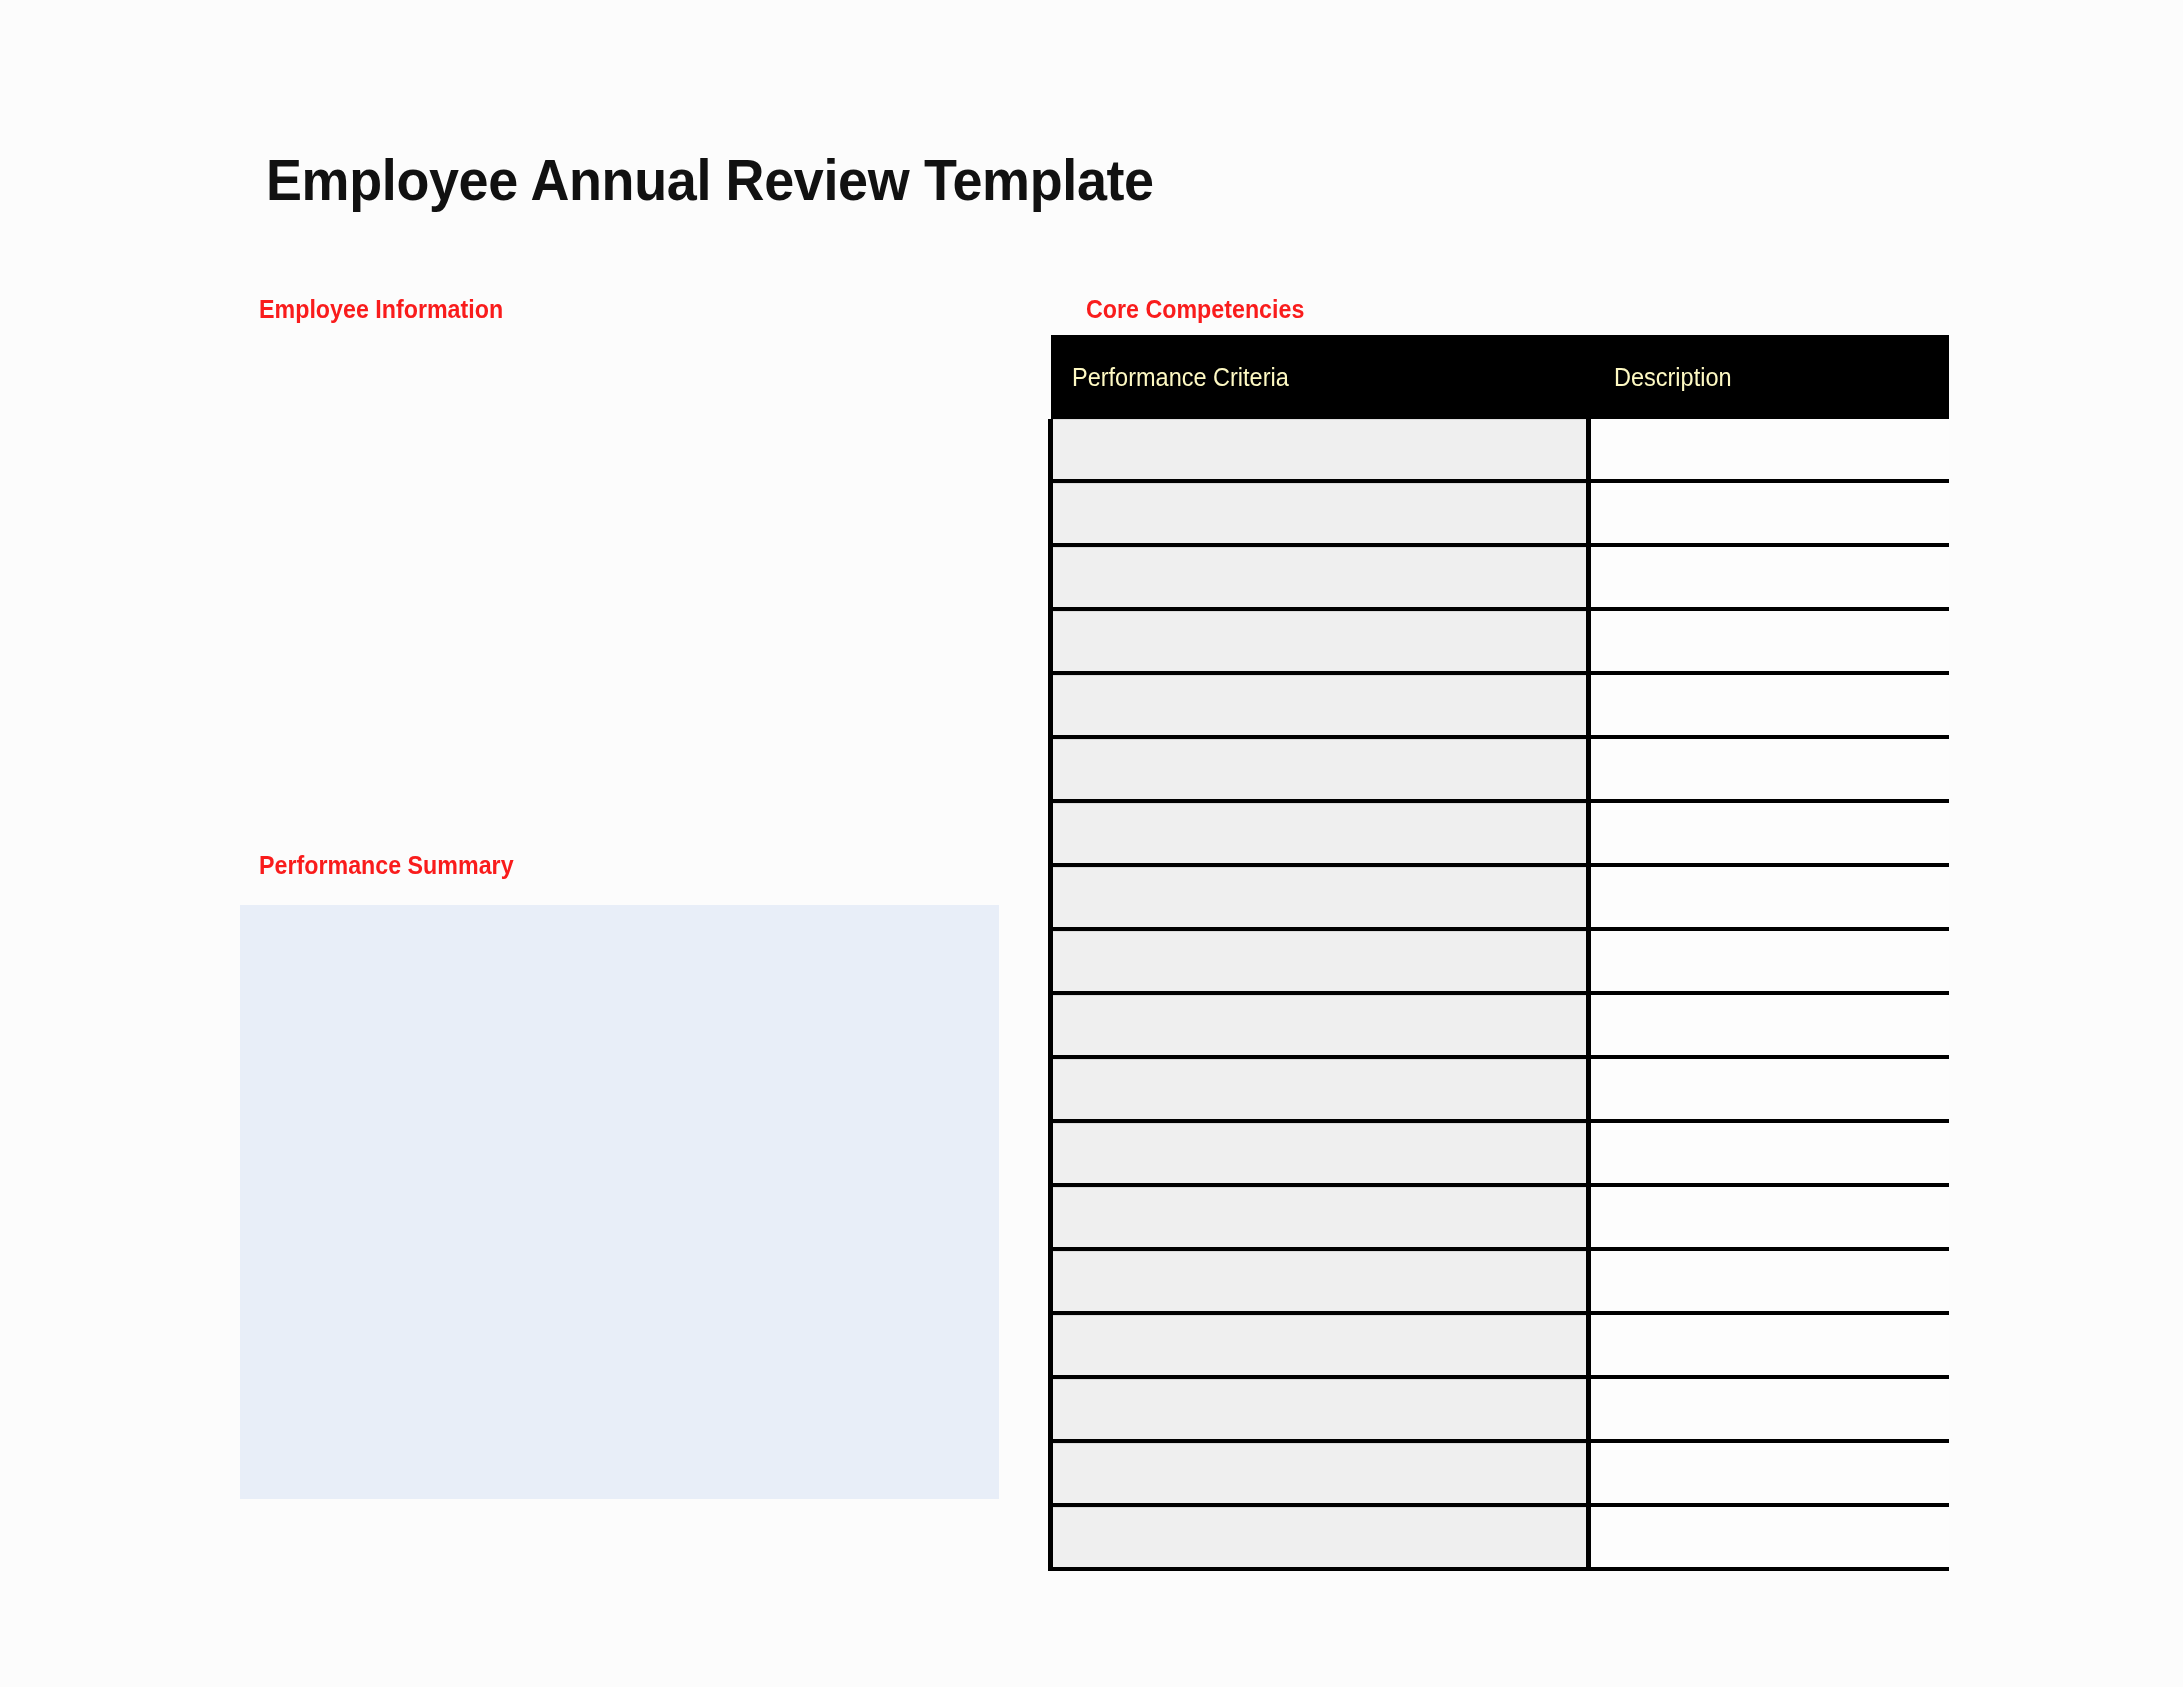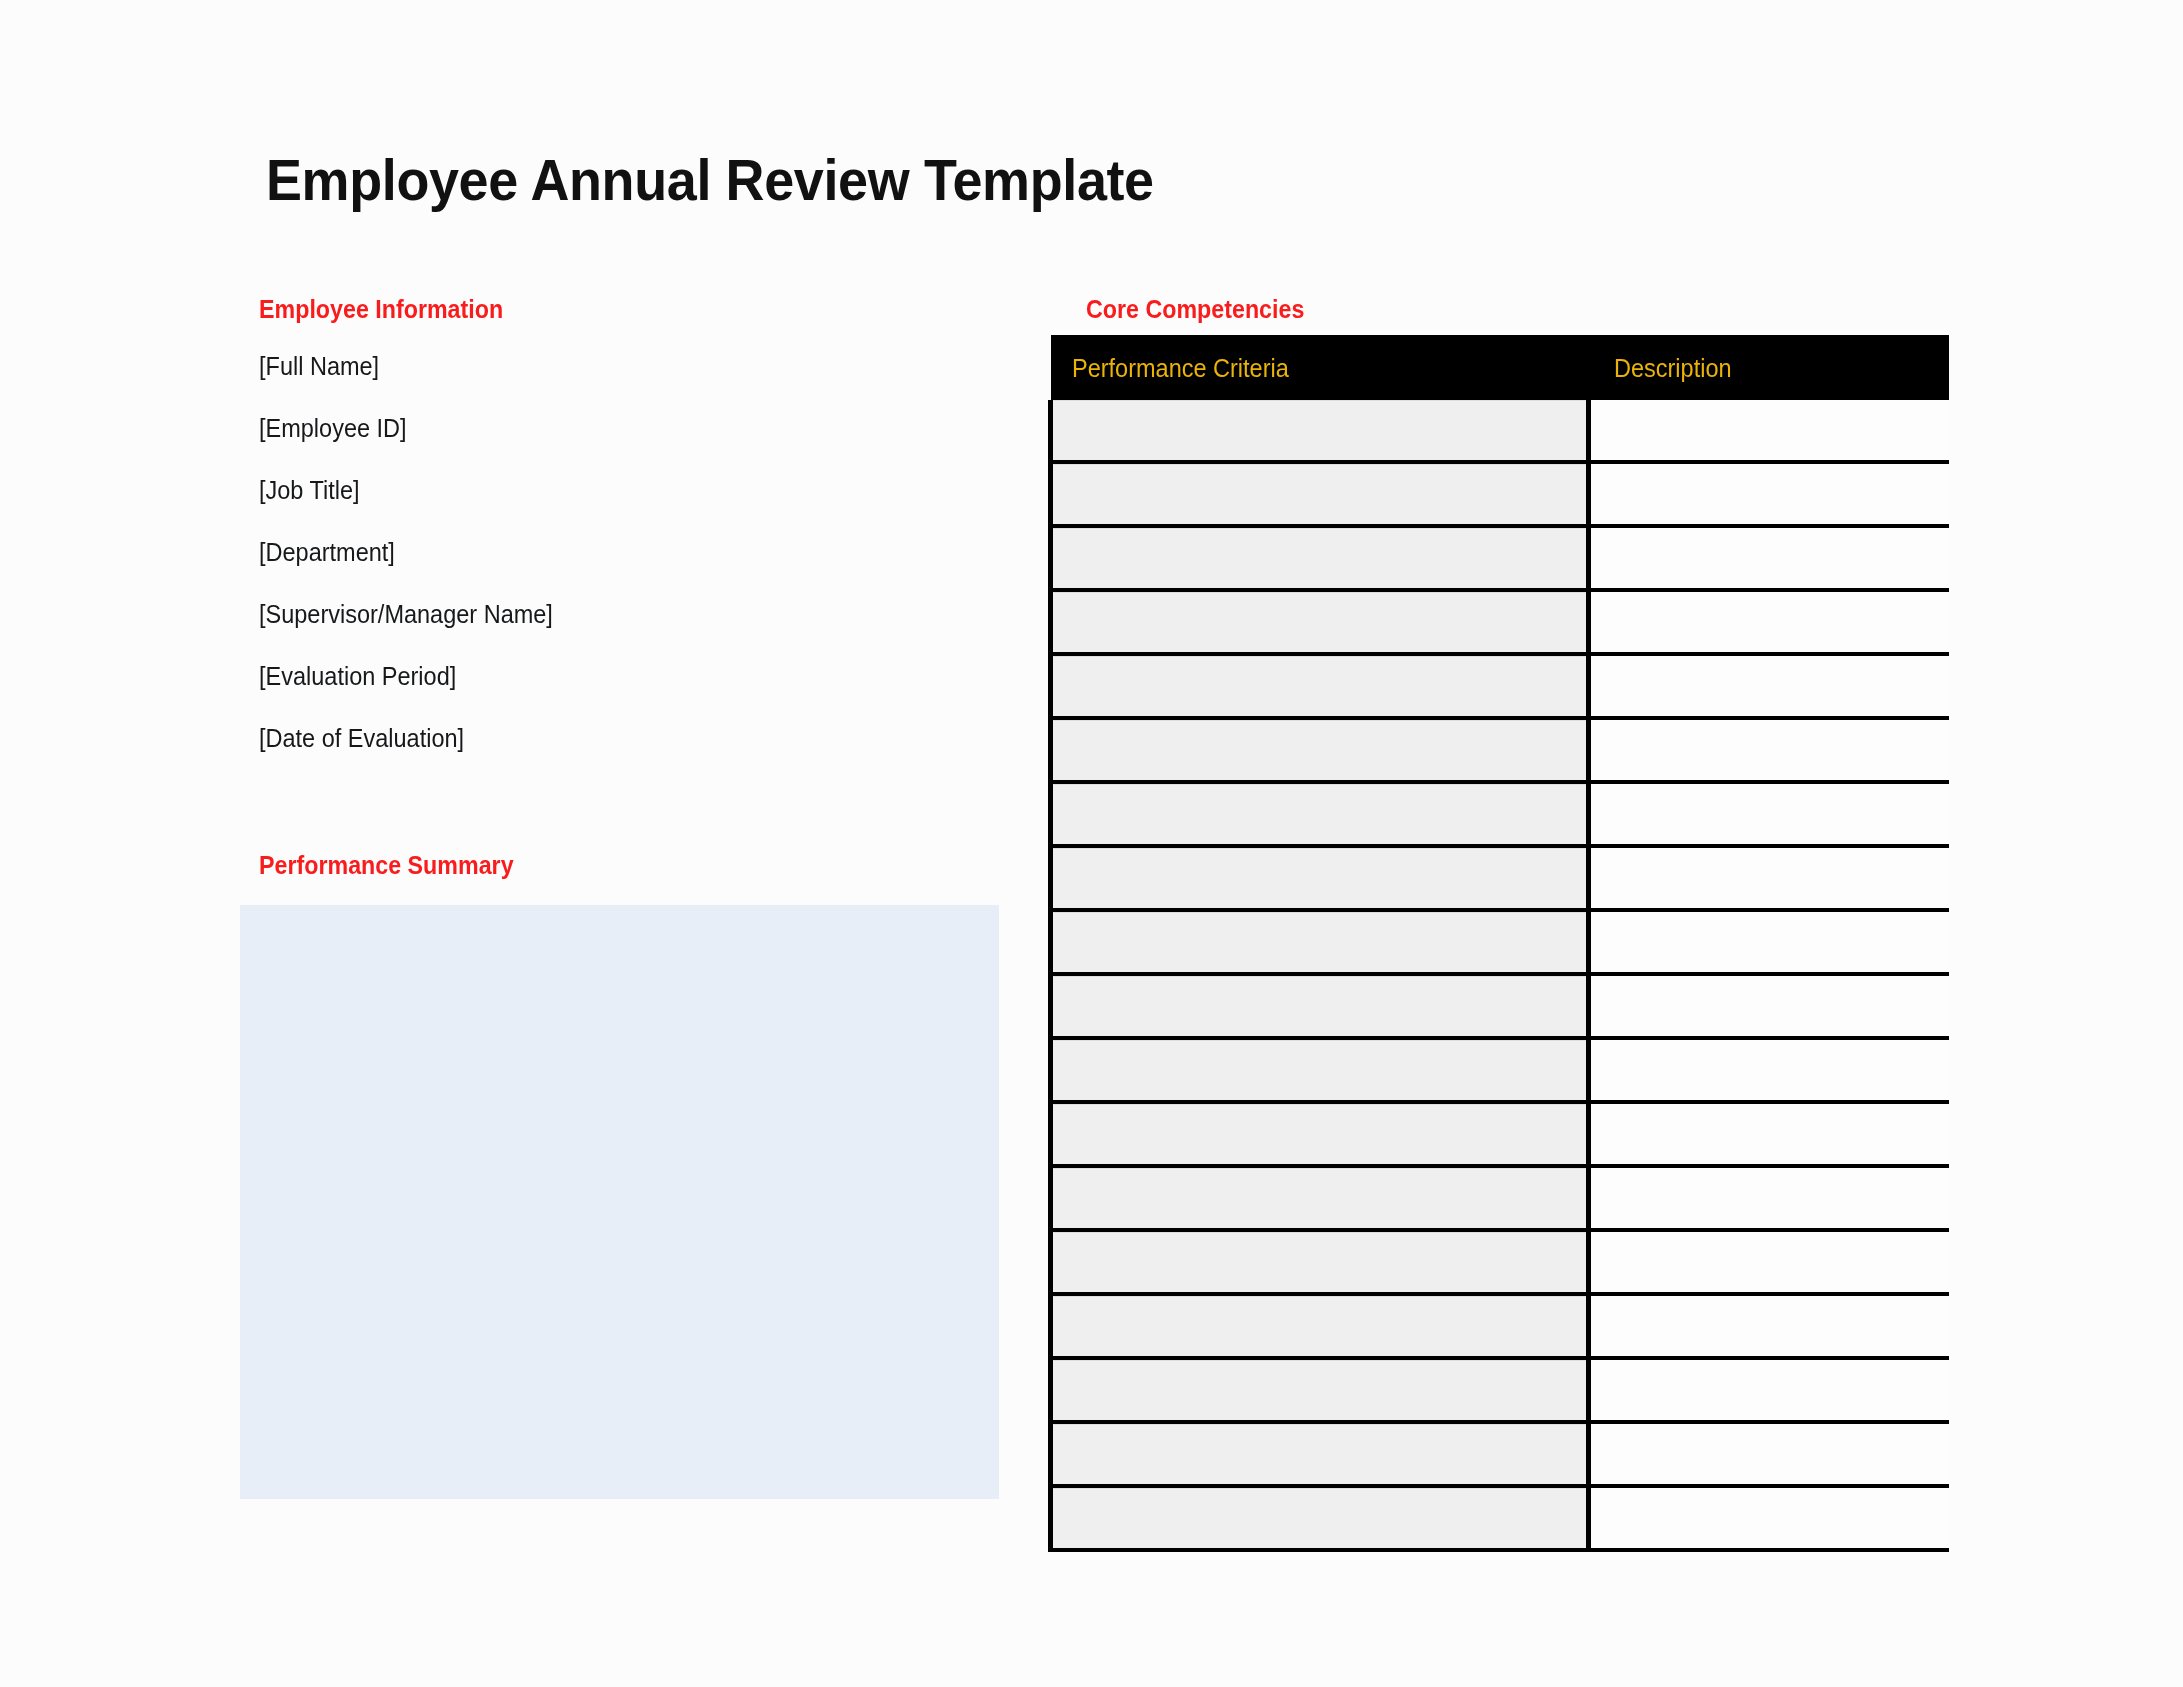--- a/index.html
+++ b/index.html
@@ -87,25 +87,25 @@
     top: 335px;
     width: 897px;
     border-collapse: collapse;
     table-layout: fixed;
   }
   .competency-table col.col-criteria { width: 538px; }
   .competency-table col.col-description { width: 360px; }
 
   .competency-table thead th {
     background: #000000;
-    color: #eab308;
+    color: #fef9c3;
     font-size: 25px;
     line-height: 30px;
     font-weight: 400;
-    height: 65px;
+    height: 84px;
     text-align: left;
     padding: 0 0 0 21.5px;
     border: none;
     vertical-align: middle;
   }
   .competency-table thead th.th-description {
     padding-left: 25px;
   }
   .th-text {
     display: inline-block;
@@ -133,29 +133,20 @@
 </style>
 </head>
 <body>
 
 <div class="page">
 
   <h1 class="doc-title">Employee Annual Review Template</h1>
 
   <div class="section-heading" id="employee-info-heading">Employee Information</div>
 
-  <ul class="field-list">
-    <li class="field-item">[Full Name]</li>
-    <li class="field-item">[Employee ID]</li>
-    <li class="field-item">[Job Title]</li>
-    <li class="field-item">[Department]</li>
-    <li class="field-item">[Supervisor/Manager Name]</li>
-    <li class="field-item">[Evaluation Period]</li>
-    <li class="field-item">[Date of Evaluation]</li>
-  </ul>
 
   <div class="section-heading" id="performance-summary-heading">Performance Summary</div>
 
   <div class="summary-box"></div>
 
   <div class="section-heading" id="core-competencies-heading">Core Competencies</div>
 
   <table class="competency-table">
     <colgroup>
       <col class="col-criteria">

